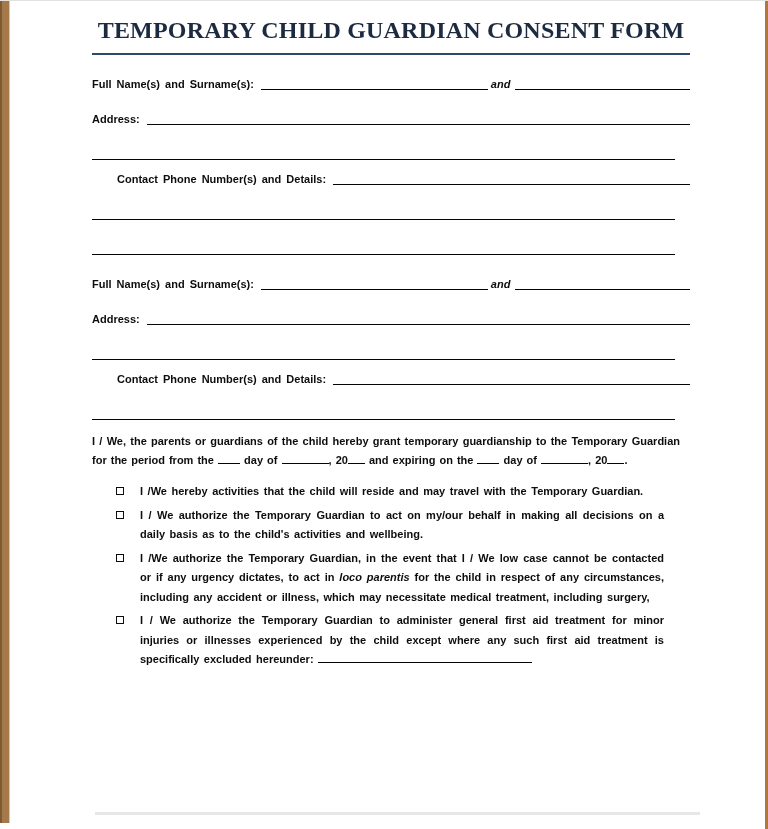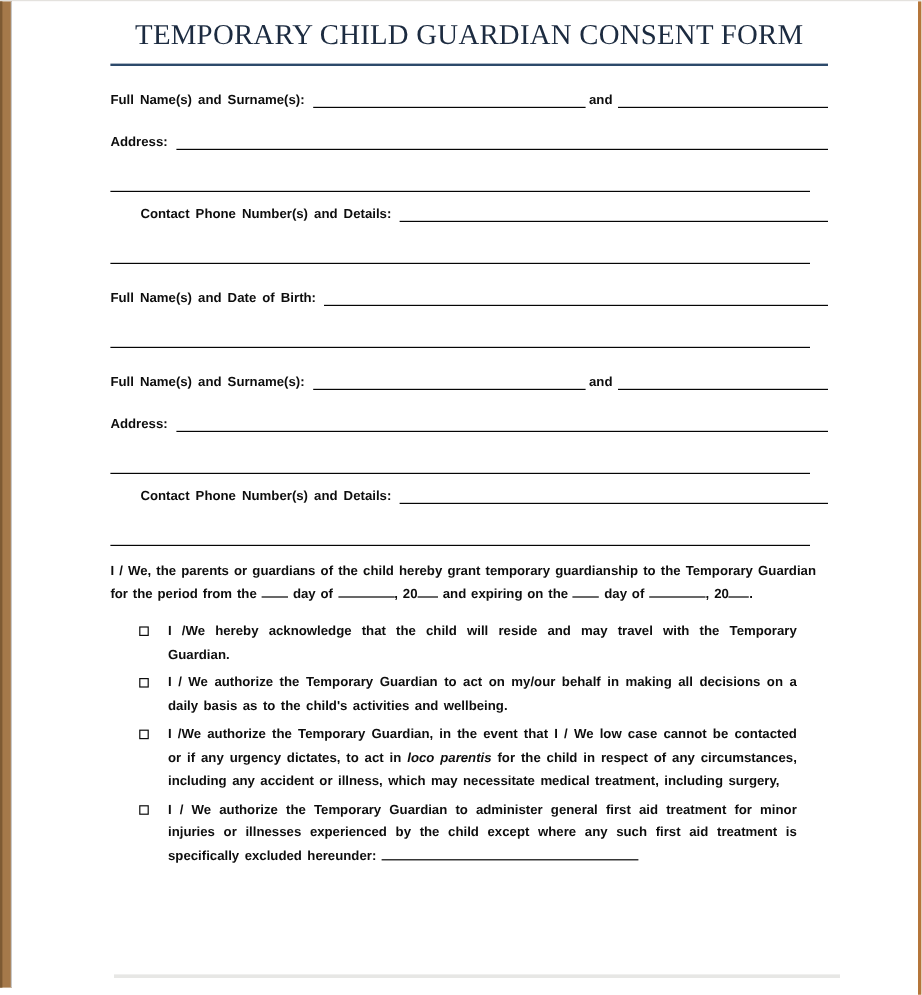--- a/index.html
+++ b/index.html
@@ -25,41 +25,41 @@
   }
   .page-bottom-artifact {
     position: absolute; left: 95px; top: 811px; width: 605px; height: 3px;
     background: #e7e7e5;
   }
   .content { margin: 0 78px 0 92px; padding-top: 14px; }
 
   .doc-title {
     font-family: "Liberation Serif", serif;
     font-size: 24px;
-    font-weight: 400;
+    font-weight: 700;
     color: var(--title, #1c2b40);
     text-align: center;
     letter-spacing: 0.2px;
     line-height: 30px;
     white-space: nowrap;
   }
   .title-rule {
     margin-top: 8px;
     border: none;
     border-bottom: 2px solid var(--rule, #2d4a6b);
   }
 
   .h2 { margin-top: 20px; font-size: 11.5px; }
   .h2 span { border-bottom: 1.6px solid #0d0d0d; padding-bottom: 1px; letter-spacing: 0.1px; }
 
   .row { display: flex; align-items: flex-end; }
   .mt-a { margin-top: 22px; }
   .mt-b { margin-top: 12px; margin-left: 25px; }
   .lbl { white-space: nowrap; padding-right: 7px; word-spacing: 2px; }
-  .and { padding: 0 5px 0 3px; }
+  .and { padding: 0 5px 0 3px; font-style: italic; }
   .blank { border-bottom: 1.7px solid #050505; height: 13px; }
   .g13 { flex: 1.3; } .g10 { flex: 1; }
   .fullline { width: 97.5%; }
 
   .grant-par {
     margin-top: 12px;
     line-height: 19px;
     padding-right: 10px;
     text-align: justify;
     word-spacing: 1px;
@@ -115,24 +115,20 @@
   <div class="row mt-b">
     <span class="lbl">Contact Phone Number(s) and Details:</span>
     <span class="blank g10"></span>
   </div>
 
   <div class="row mt-a">
     <span class="blank fullline"></span>
   </div>
 
 
-  <div class="row mt-a">
-    <span class="lbl">Full Name(s) and Date of Birth:</span>
-    <span class="blank g10"></span>
-  </div>
 
   <div class="row mt-a">
     <span class="blank fullline"></span>
   </div>
 
 
   <div class="row mt-a">
     <span class="lbl">Full Name(s) and Surname(s):</span>
     <span class="blank g13"></span>
     <span class="lbl and">and</span>
@@ -156,21 +152,21 @@
   <div class="row mt-a">
     <span class="blank fullline"></span>
   </div>
 
   <p class="grant-par"><span>I / We, the parents or guardians of the child hereby grant temporary guardianship to the Temporary Guardian for the period from the</span> <span class="iblank w-short"></span> <span>day of</span> <span class="iblank w-med"></span><span>, 20</span><span class="iblank w-tiny"></span> <span>and expiring on the</span> <span class="iblank w-short"></span> <span>day of</span> <span class="iblank w-med"></span><span>, 20</span><span class="iblank w-tiny"></span><span>.</span></p>
 
   <div class="clauses">
 
     <div class="clause">
       <span class="checkbox"></span>
-      <span class="ctext">I /We hereby acknowledge that the child will reside and may travel with the Temporary Guardian.</span>
+      <span class="ctext">I /We hereby activities that the child will reside and may travel with the Temporary Guardian.</span>
     </div>
 
     <div class="clause">
       <span class="checkbox"></span>
       <span class="ctext">I / We authorize the Temporary Guardian to act on my/our behalf in making all decisions on a daily basis as to the child's activities and wellbeing.</span>
     </div>
 
     <div class="clause">
       <span class="checkbox"></span>
       <span class="ctext"><span>I /We authorize the Temporary Guardian, in the event that I / We low case cannot be contacted or if any urgency dictates, to act in</span> <span class="italic">loco parentis</span> <span>for the child in respect of any circumstances, including any accident or illness, which may necessitate medical treatment, including surgery,</span></span>

